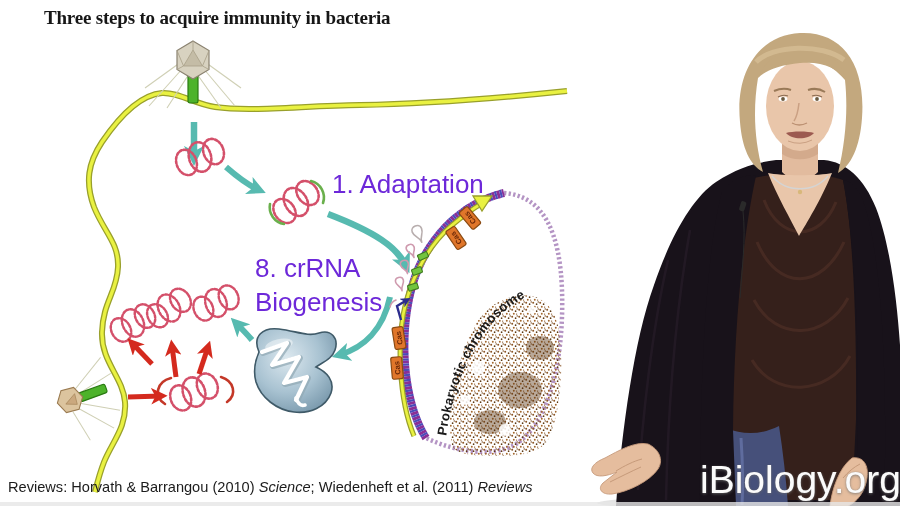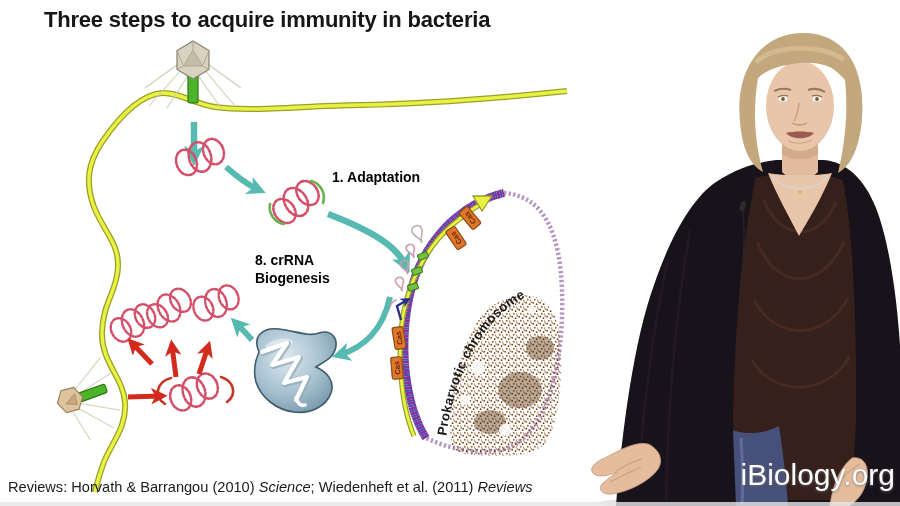--- a/index.html
+++ b/index.html
@@ -1,27 +1,27 @@
 <!DOCTYPE html>
 <html><head>
 <meta charset="utf-8">
 <style>
   html,body{margin:0;padding:0;background:#ffffff;}
   #frame{position:relative;width:900px;height:506px;background:#ffffff;overflow:hidden;
          font-family:"Liberation Sans","DejaVu Sans",sans-serif;}
   #scene{position:absolute;left:0;top:0;}
   .ovl{position:absolute;color:#111;white-space:nowrap;}
-  #title{left:44px;top:7px;font-size:22px;font-weight:bold;letter-spacing:-0.2px;color:#161616;}
-  .steplabel{font-size:14px;font-weight:bold;color:#000000;}
+  #title{left:44px;top:7px;font-size:19px;font-weight:bold;letter-spacing:-0.2px;color:#161616;font-family:Liberation Serif, serif;}
+  .steplabel{font-size:26px;font-weight:normal;color:#6d28d9;}
   #step1{left:332px;top:169px;}
   #step2{left:255px;top:251px;line-height:1.32;white-space:normal;width:160px;}
   #step3{left:163px;top:423px;}
   #citation{left:8px;top:479px;font-size:14.6px;color:#1c1c1c;}
   #citation .jrnl{font-style:italic;text-align:right;}
-  #watermark{left:700px;top:458px;width:195px;text-align:right;font-size:30px;color:#fbfbfb;
+  #watermark{left:700px;top:458px;width:195px;text-align:center;font-size:39px;color:#fbfbfb;
              text-shadow:0 1px 3px rgba(110,110,110,.75),0 0 1px rgba(130,130,130,.5);}
   #floorline{position:absolute;left:0;bottom:0;width:900px;height:4px;background:#e6e6e6;opacity:.8;}
 </style>
 </head>
 <body>
 
 <div id="frame">
 
 <svg id="scene" width="900" height="506" viewBox="0 0 900 506" xmlns="http://www.w3.org/2000/svg" xmlns:xlink="http://www.w3.org/1999/xlink">
   <defs>

